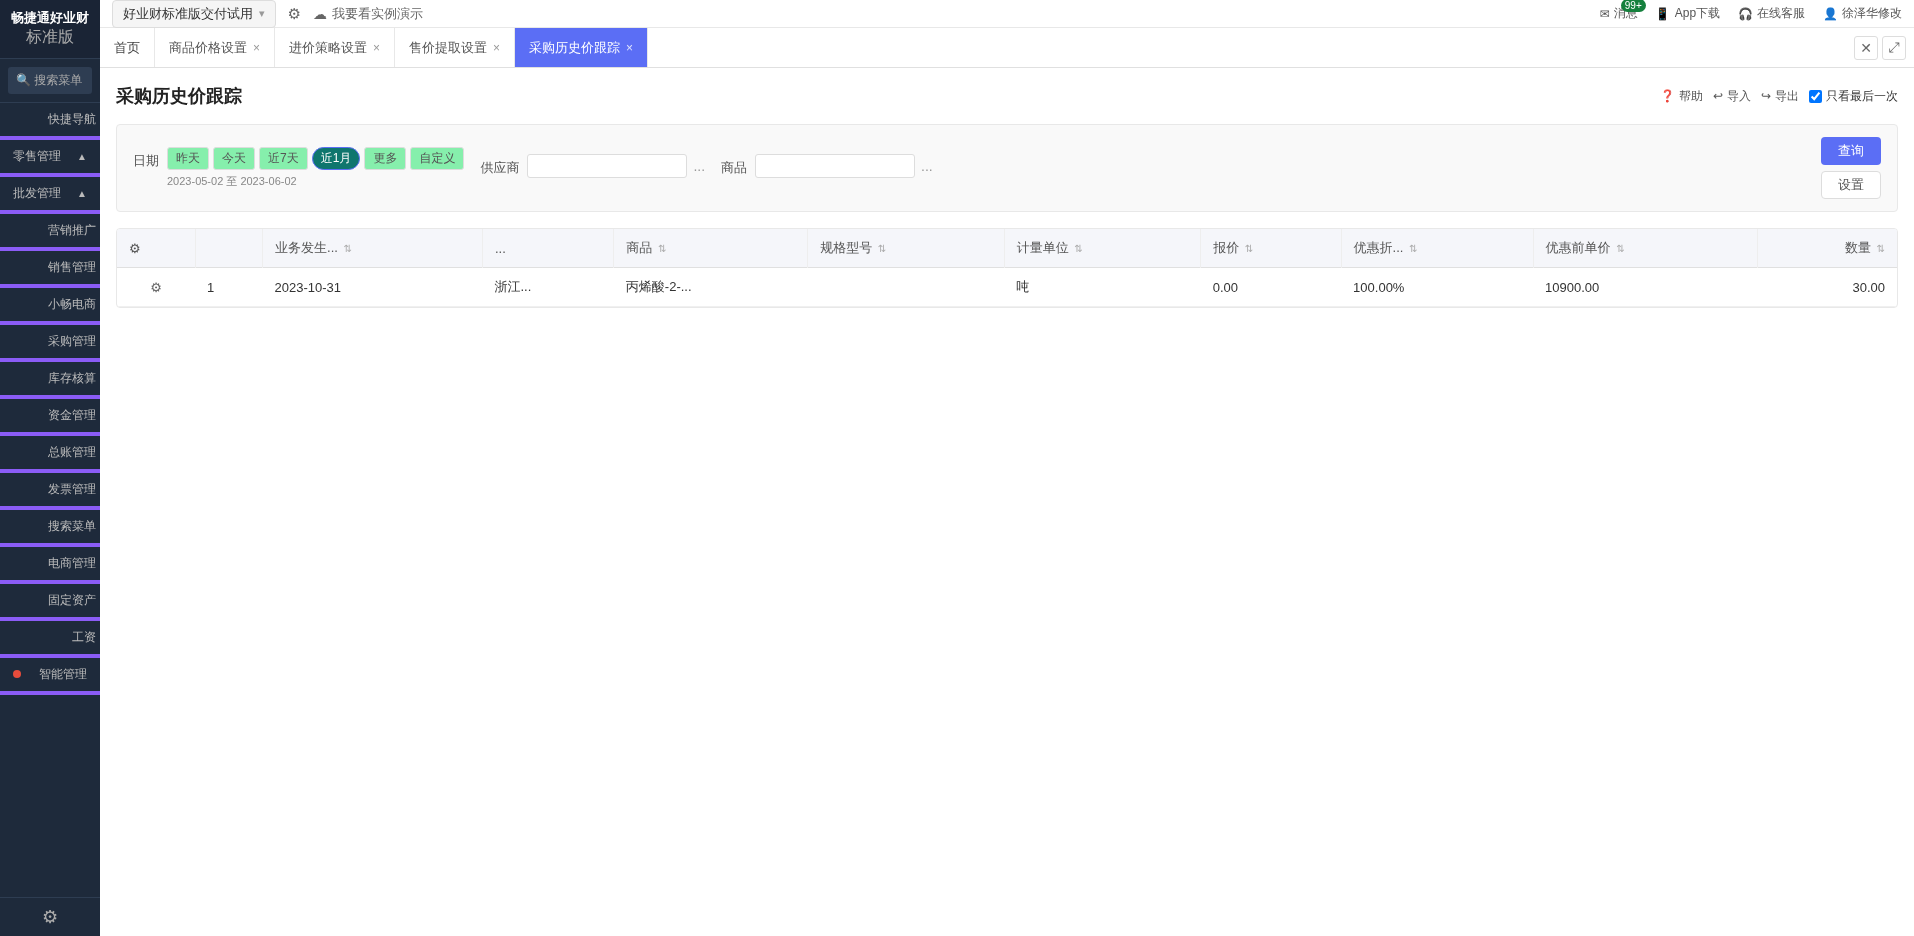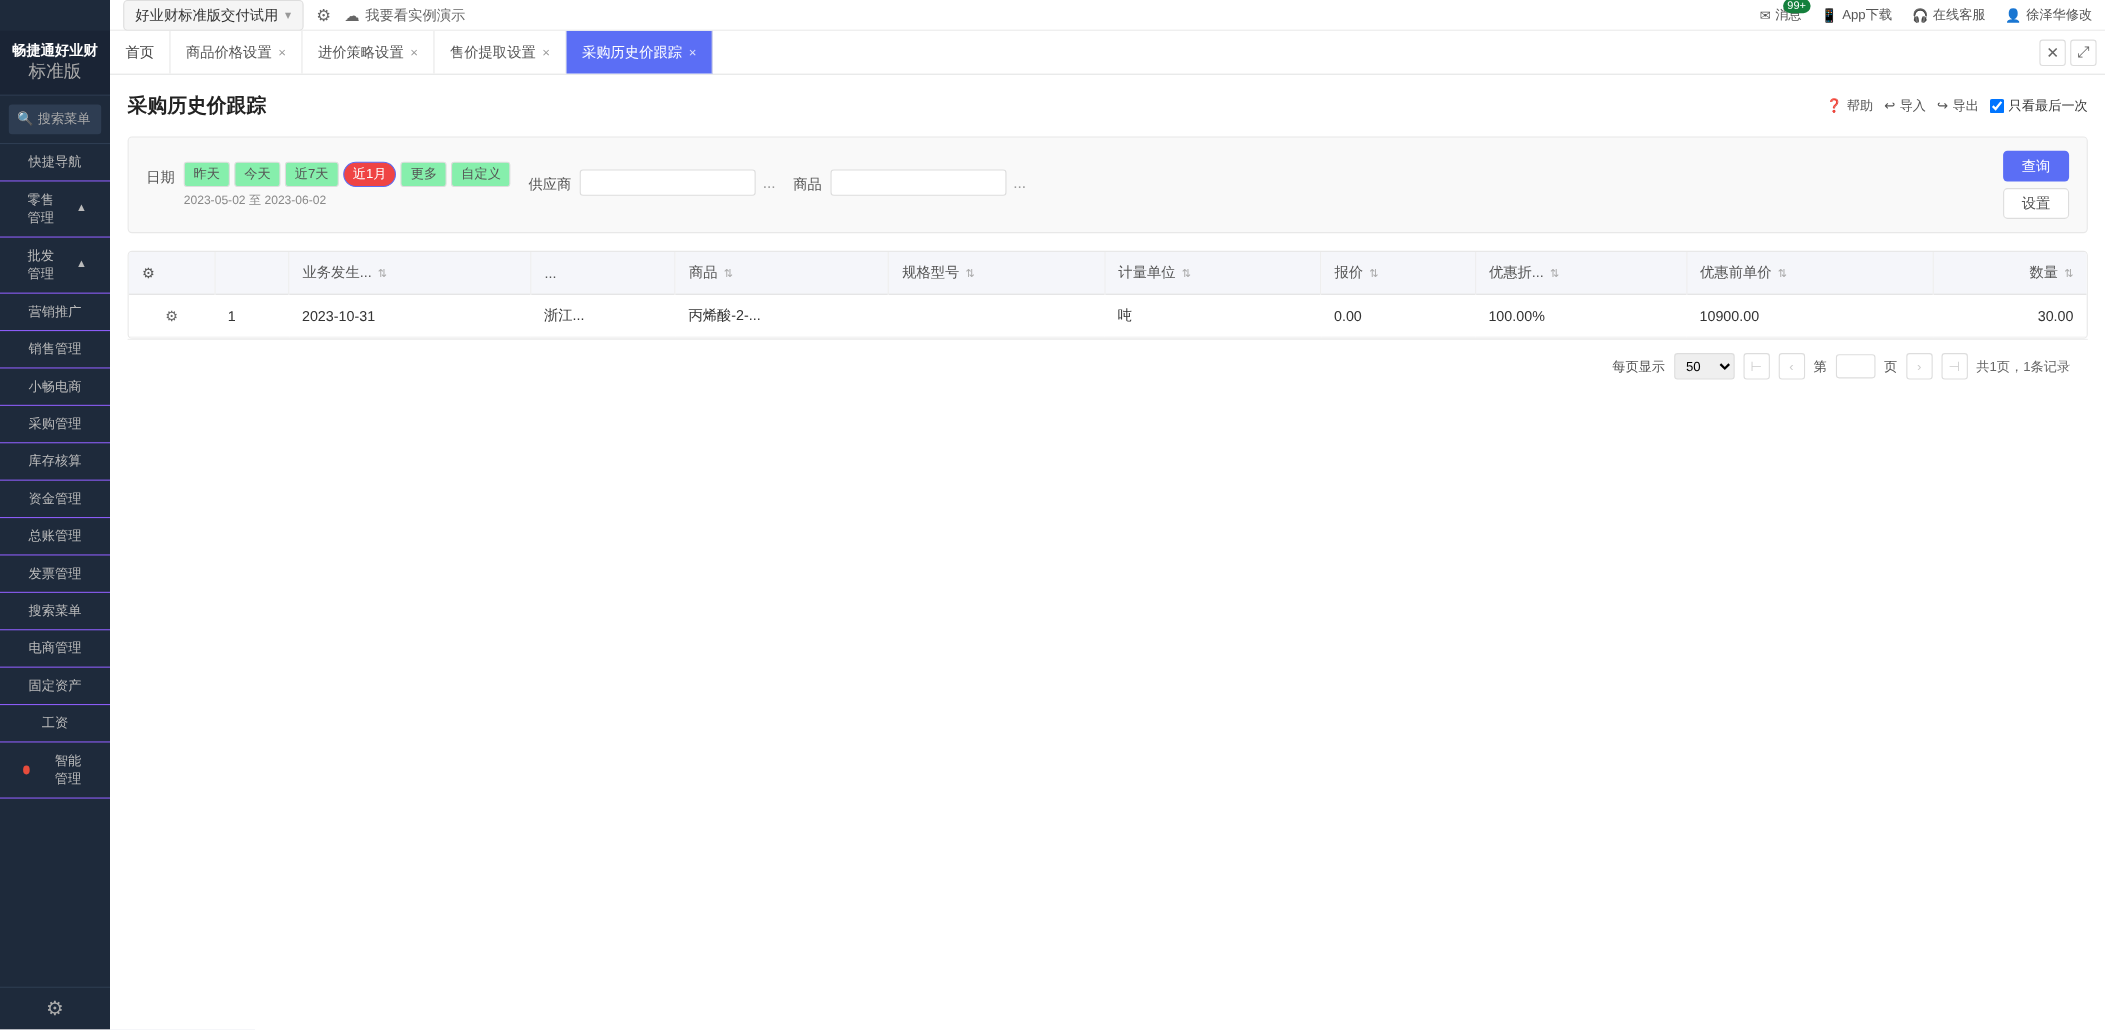--- a/index.html
+++ b/index.html
@@ -15,46 +15,45 @@
       flex-shrink: 0;
       height: 100%;
     }
     .sidebar-logo {
       padding: 10px 8px;
       background: #1a2435;
       display: flex;
       flex-direction: column;
       align-items: center;
       border-bottom: 1px solid #2e3d52;
-      margin-top: 28px;
     }
     .sidebar-logo .logo-title { color: #fff; font-size: 13px; font-weight: bold; line-height: 1.3; text-align: center; }
     .sidebar-logo .logo-sub { color: #aaa; font-size: 16px; }
     .sidebar-search {
       padding: 8px;
       border-bottom: 1px solid #2e3d52;
     }
     .sidebar-search-btn {
       width: 100%;
       background: #2e3d52;
       border: none;
       color: #aaa;
       padding: 5px 8px;
       border-radius: 3px;
       cursor: pointer;
       font-size: 12px;
       text-align: left;
     }
     .sidebar-nav-item {
-      padding: 8px 21px;
-      text-align: center;
+      padding: 8px 4px;
+      text-align: right;
       color: #bbb;
       cursor: pointer;
       font-size: 12px;
-      border-bottom: 1px solid #8b5cf6;
+      border-bottom: 4px solid #8b5cf6;
     }
     .sidebar-nav-item.has-indicator { position: relative; }
     .sidebar-nav-item .indicator { width: 8px; height: 8px; background: #e74c3c; border-radius: 50%; display: inline-block; margin-right: 2px; }
     .sidebar-bottom {
       margin-top: auto;
       padding: 8px;
       text-align: center;
       color: #aaa;
       cursor: pointer;
       font-size: 18px;
@@ -275,21 +274,21 @@
     .filter-date-btn {
       padding: 2px 8px;
       font-size: 12px;
       border: 1px solid #ddd;
       border-radius: 3px;
       cursor: pointer;
       background: #86efac;
       color: #555;
     }
     .filter-date-btn.active {
-      background: #ef4444;
+      background: #0f766e;
       border-color: #5b6ef5;
       color: #fff;
       border-radius: 12px;
     }
     .filter-date-range {
       font-size: 11px;
       color: #888;
     }
     .filter-input-group {
       display: flex;
@@ -664,32 +663,15 @@
               <td>吨</td>
               <td>0.00</td>
               <td>100.00%</td>
               <td>10900.00</td>
               <td style="text-align:right;">30.00</td>
             </tr>
           </tbody>
         </table>
       </div>
 
-      <div class="pagination-bar">
-        <span class="pagination-label">每页显示</span>
-        <select class="pagination-select">
-          <option>50</option>
-          <option>10</option>
-          <option>20</option>
-          <option>100</option>
-        </select>
-        <div class="pagination-btn disabled">⊢</div>
-        <div class="pagination-btn disabled">‹</div>
-        <span class="pagination-label">第</span>
-        <input type="text" class="pagination-page-input" style="">
-        <span class="pagination-label">页</span>
-        <div class="pagination-btn disabled">›</div>
-        <div class="pagination-btn disabled">⊣</div>
-        <span class="pagination-total">共1页，1条记录</span>
-      </div>
     </div>
   </div>
 </div>
 
 </body></html>

